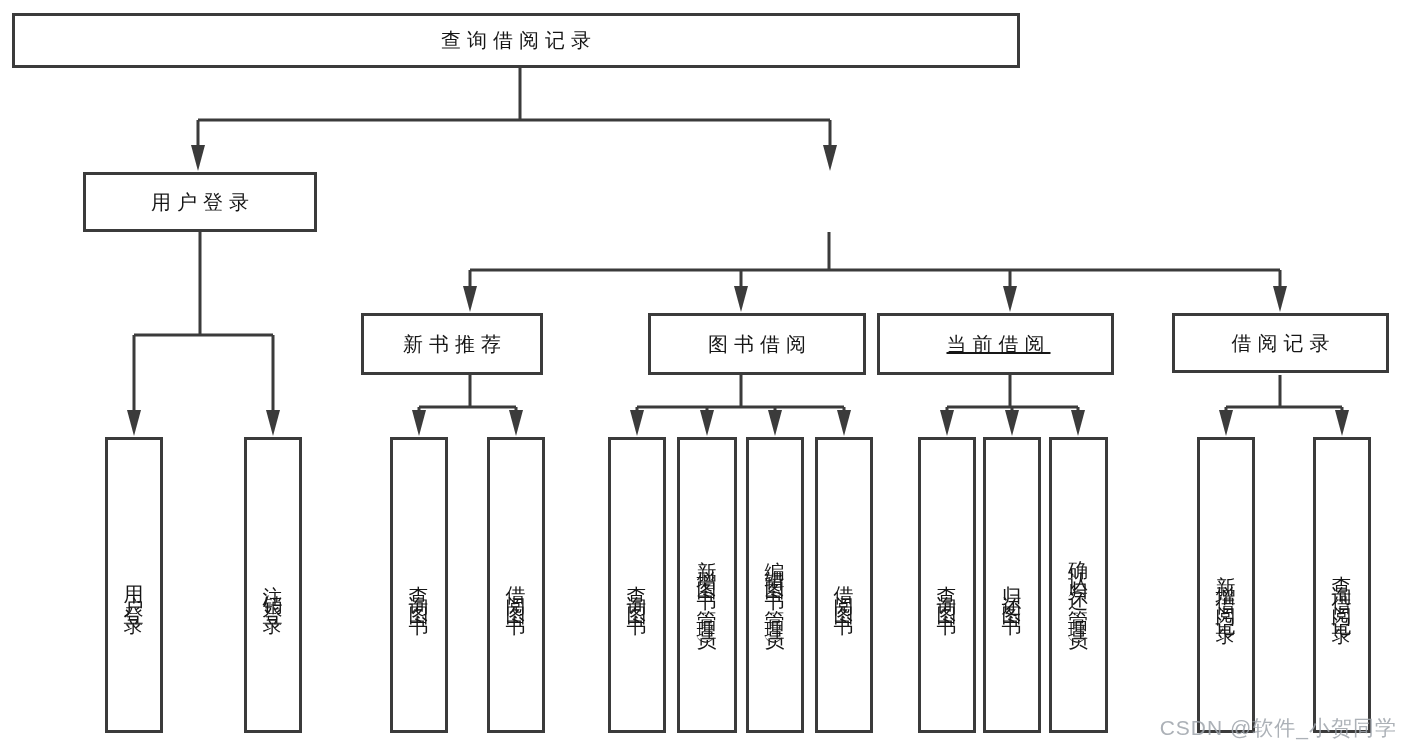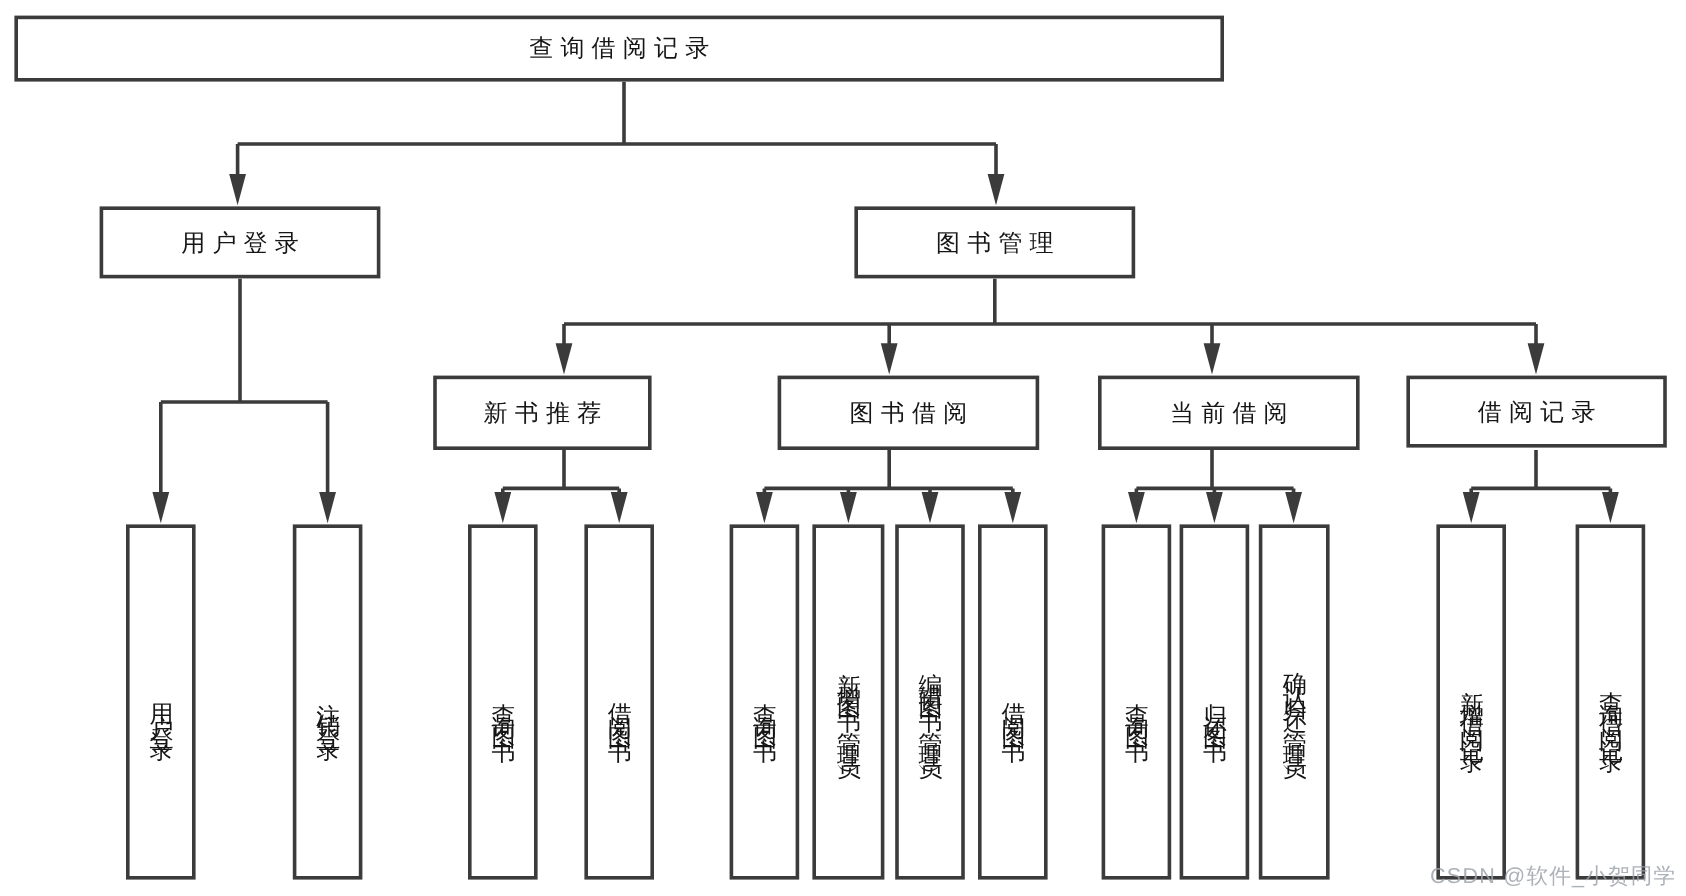--- a/index.html
+++ b/index.html
@@ -38,21 +38,21 @@
     font-size: 20px;
     line-height: 1;
     letter-spacing: 10px;
     margin-bottom: -10px; 
     white-space: nowrap;
   }
   .watermark {
     position: absolute;
     right: 8px;
     bottom: 5px;
-    font-size: 18px;
+    font-size: 21px;
     color: rgba(158, 163, 170, 0.85);
     letter-spacing: 1px;
     white-space: nowrap;
   }
 </style>
 </head>
 <body>
 
 <div class="canvas">
 
@@ -79,31 +79,28 @@
       <polygon points="1335,410 1349,410 1342,436" fill="#3b3b3b"></polygon>
     </svg>
 
   <div class="box" style="left:12px; top:13px; width:1008px; height:55px;">
     <span class="hlabel">查询借阅记录</span>
   </div>
 
   <div class="box" style="left:83px; top:172px; width:234px; height:60px;">
     <span class="hlabel">用户登录</span>
   </div>
-  <div class="box" style="left:712px; top:172px; width:234px; height:60px;">
-    <span class="hlabel">图书管理</span>
-  </div>
 
   <div class="box" style="left:361px; top:313px; width:182px; height:62px;">
     <span class="hlabel">新书推荐</span>
   </div>
   <div class="box" style="left:632px; top:313px; width:218px; height:62px;margin-left:16px;">
     <span class="hlabel">图书借阅</span>
   </div>
-  <div class="box" style="left:915px; top:313px; width:218px; height:62px;">
+  <div class="box" style="left:877px; top:313px; width:237px; height:62px;text-decoration:underline;">
     <span class="hlabel">当前借阅</span>
   </div>
   <div class="box" style="left:1172px; top:313px; width:217px; height:60px;">
     <span class="hlabel">借阅记录</span>
   </div>
 
   <div class="box" style="left:105px; top:437px; width:58px; height:296px;">
     <span class="vtext">用户登录</span>
   </div>
   <div class="box" style="left:244px; top:437px; width:58px; height:296px;">

